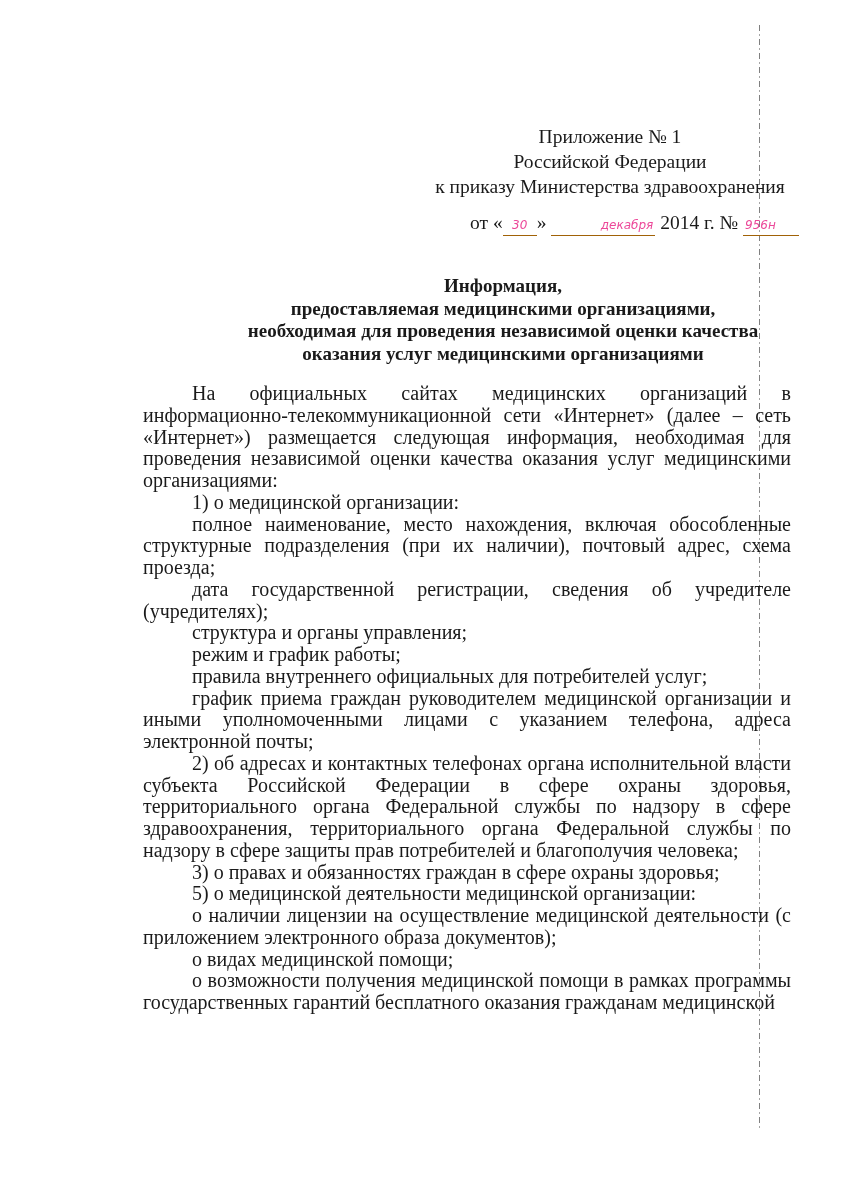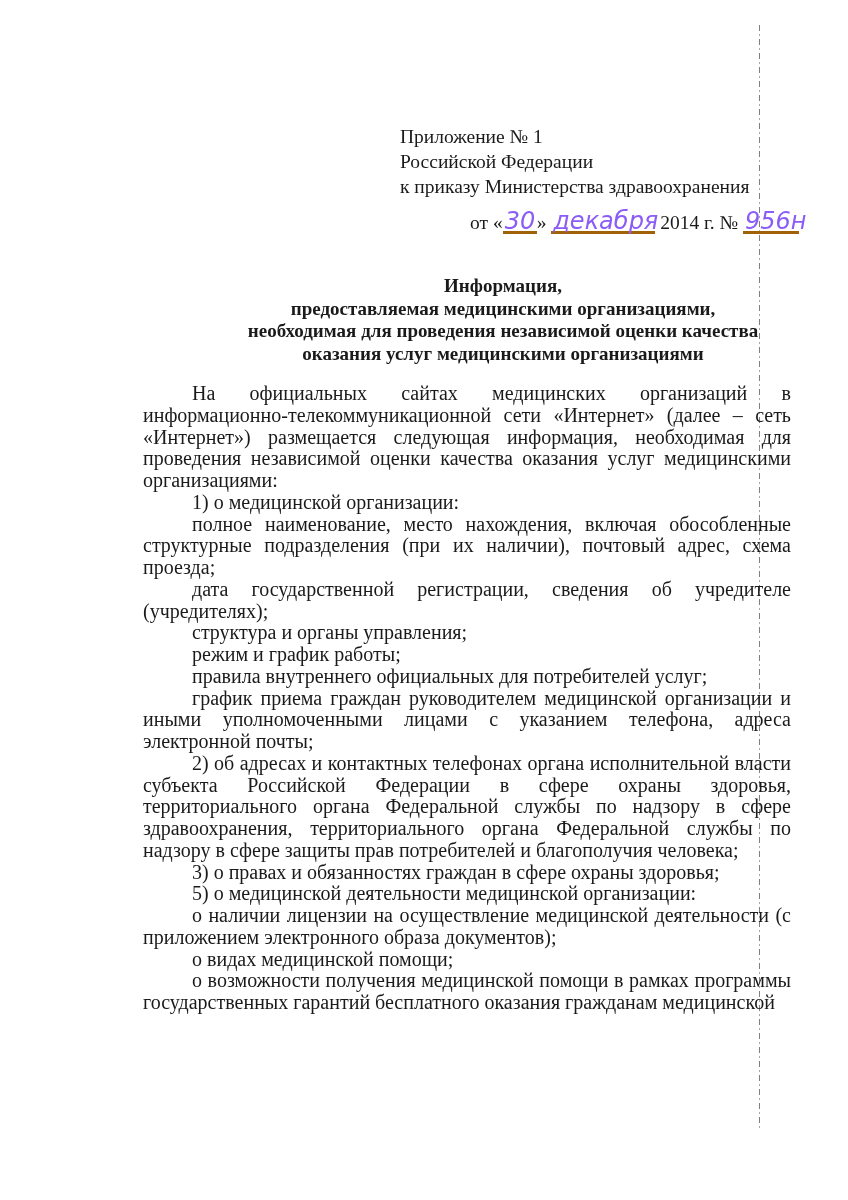--- a/index.html
+++ b/index.html
@@ -8,29 +8,29 @@
     font-family: "Liberation Serif", "DejaVu Serif", serif;
     color: #1a1a1a;
   }
   .scan-line {
     position: absolute; left: 759px; top: 25px; width: 1px; height: 1105px;
     background: repeating-linear-gradient(to bottom, #555 0 6px, transparent 6px 9px, #888 9px 11px, transparent 11px 14px);
     opacity: 0.75;
   }
   .appendix {
     position: absolute; left: 400px; top: 124px; width: 420px;
-    font-size: 19.5px; line-height: 25px;
+    text-align: center; font-size: 19.5px; line-height: 25px;
   }
   .order-line {
     position: absolute; left: 470px; top: 210px; white-space: nowrap;
     font-size: 19.5px; line-height: 26px;
   }
   .hand {
     font-family: "DejaVu Sans", sans-serif; font-style: italic;
-    color: #8b5cf6; font-size: 24px; border-bottom: 3px solid #a16207;
+    color: #ec4899; font-size: 12px; border-bottom: 1px solid #a16207;
     display: inline-block; line-height: 20px; padding: 0 2px;
   }
   .hand.day { width: 30px; text-align: center; }
   .hand.month { width: 100px; padding-left: 2px; text-align: right; }
   .hand.num { width: 52px; }
   .title {
     position: absolute; left: 143px; top: 275px; width: 720px;
     text-align: center; font-weight: bold; font-size: 19px; line-height: 22.5px;
   }
   .body-text {

